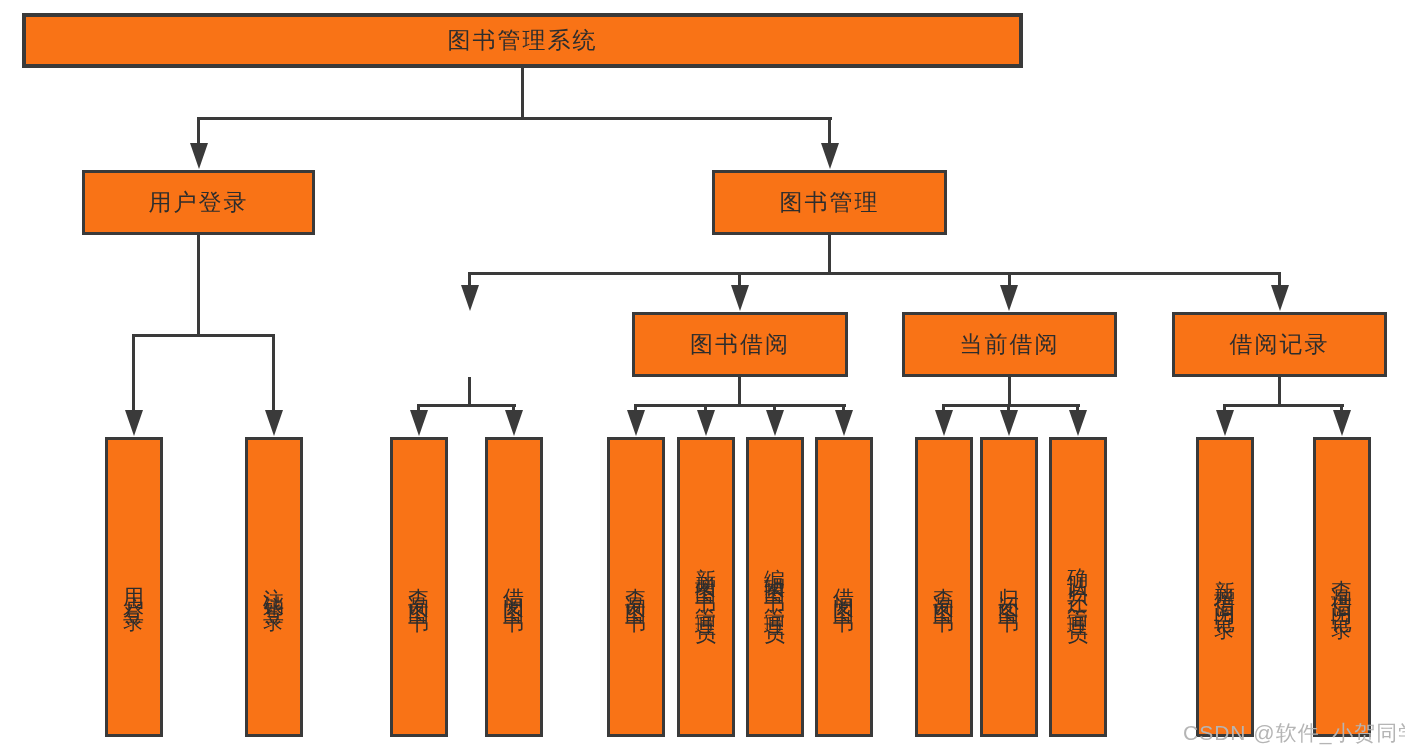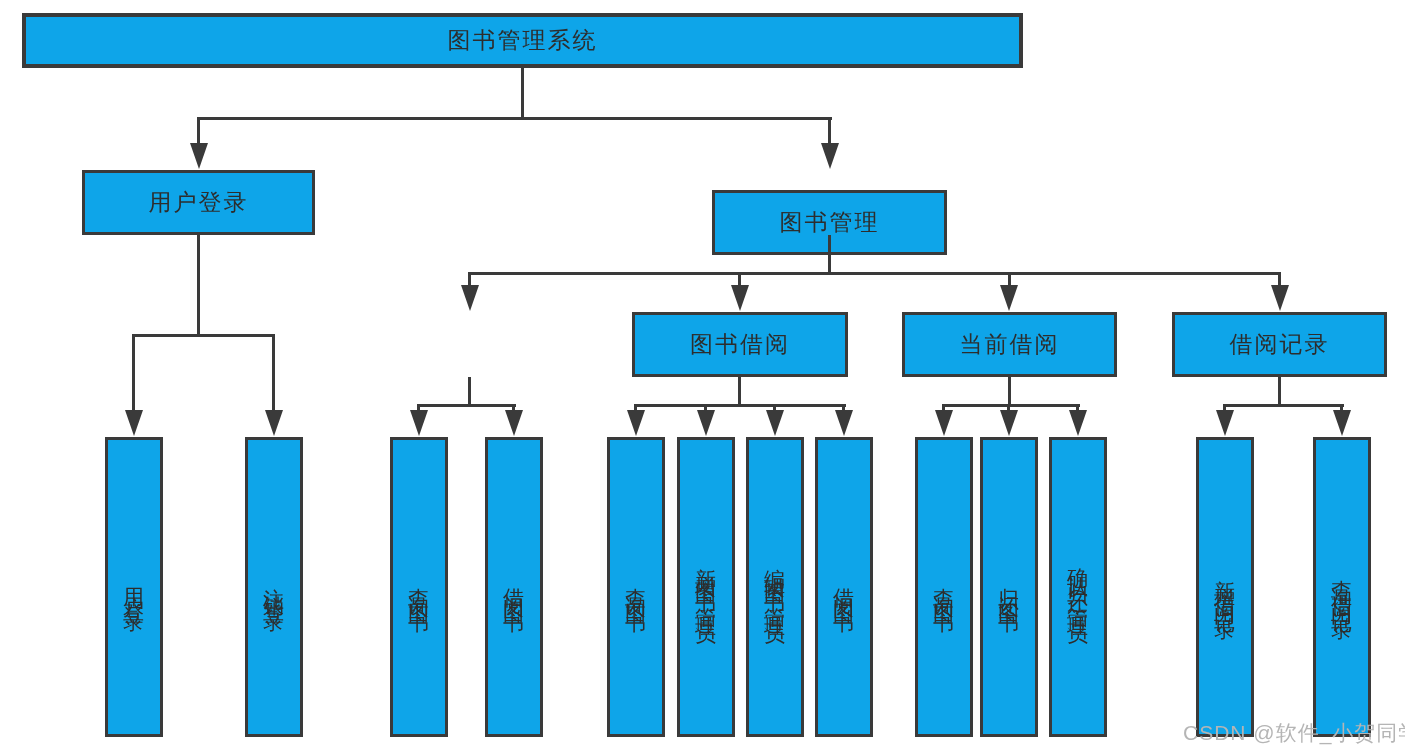--- a/index.html
+++ b/index.html
@@ -13,21 +13,21 @@
   #canvas{
     position:relative;
     width:1405px;height:747px;
     background:var(--background);
     font-family:"Liberation Sans","DejaVu Sans",sans-serif;
     color:var(--text);
     overflow:hidden;
   }
   .box{
     position:absolute;
-    background:#0ea5e9;
+    background:#f97316;
     border:3px solid var(--box-border);
     box-sizing:border-box;
     display:flex;align-items:center;justify-content:center;
     text-align:center;
   }
   .hbox{font-size:23px;letter-spacing:2px;}
   .root{border-width:4px;}
   .vbox{font-size:21px;}
   .vbox .vtxt{
     writing-mode:vertical-rl;
@@ -66,21 +66,21 @@
   <div class="vl" style="left:521px;top:68px;height:50px;"></div>
   <div class="hl" style="left:197px;top:117px;width:635px;"></div>
   <div class="vl" style="left:197px;top:117px;height:29px;"></div>
   <div class="arrow" style="left:190px;top:143px;"></div>
   <div class="vl" style="left:828px;top:117px;height:29px;"></div>
   <div class="arrow" style="left:821px;top:143px;"></div>
 
   <div class="box hbox" style="left:82px;top:170px;width:233px;height:65px;">
     <span>用户登录</span>
   </div>
-  <div class="box hbox" style="left:712px;top:170px;width:235px;height:65px;margin-top:20px;">
+  <div class="box hbox" style="left:712px;top:170px;width:235px;height:65px;">
     <span>图书管理</span>
   </div>
 
   <div class="vl" style="left:197px;top:235px;height:101px;"></div>
   <div class="hl" style="left:133px;top:334px;width:142px;"></div>
   <div class="vl" style="left:132px;top:334px;height:80px;"></div>
   <div class="arrow" style="left:125px;top:410px;"></div>
   <div class="vl" style="left:272px;top:334px;height:80px;"></div>
   <div class="arrow" style="left:265px;top:410px;"></div>
 

